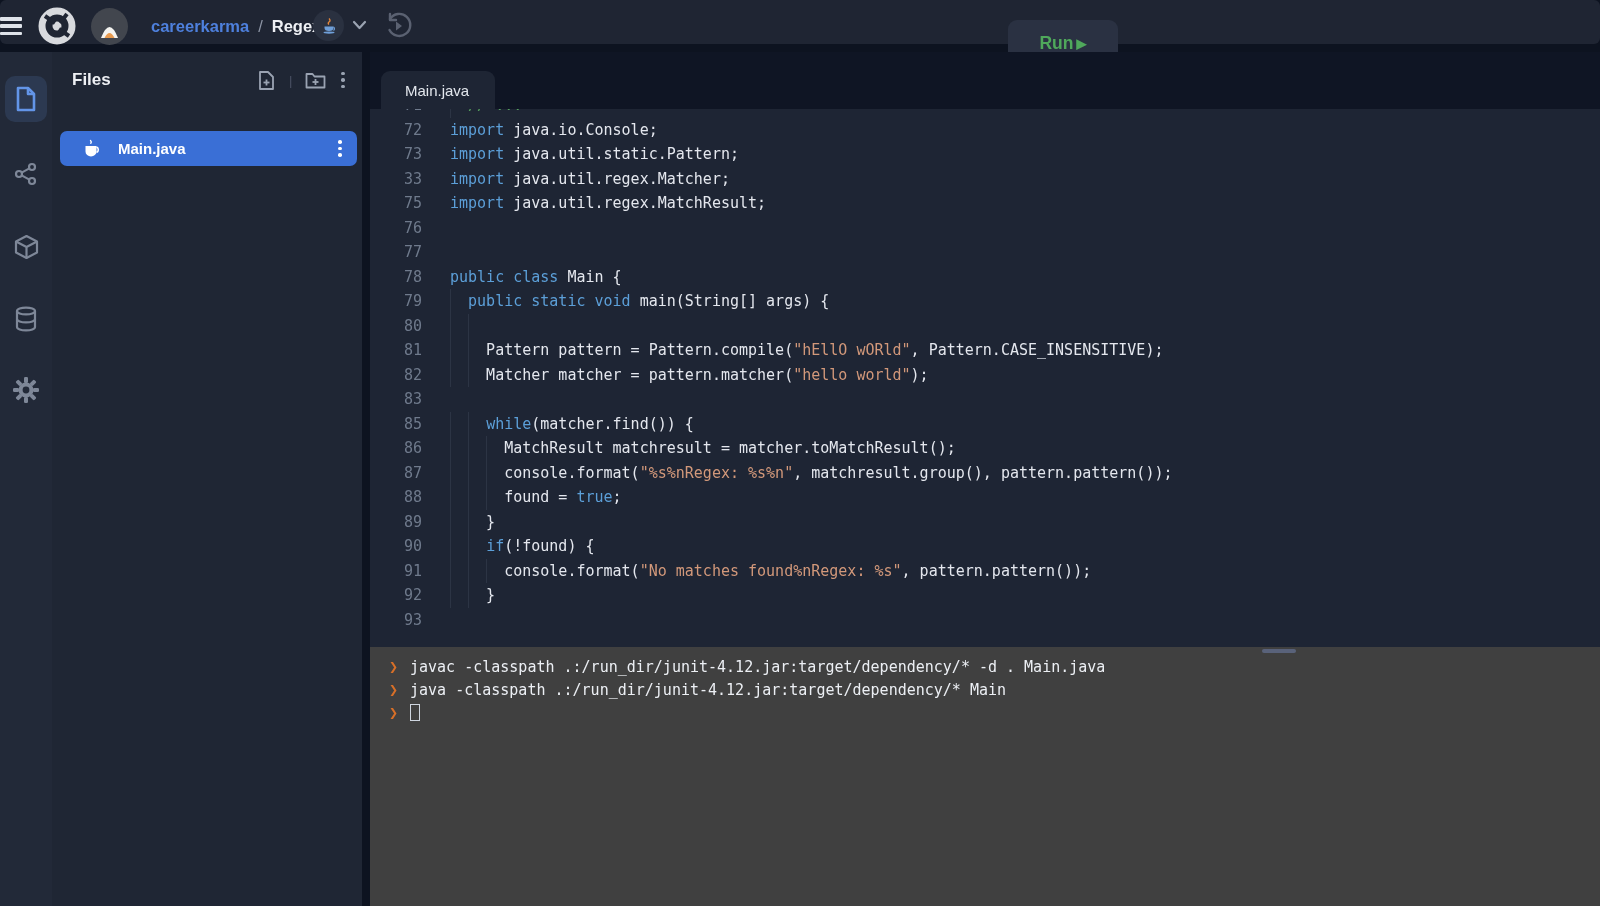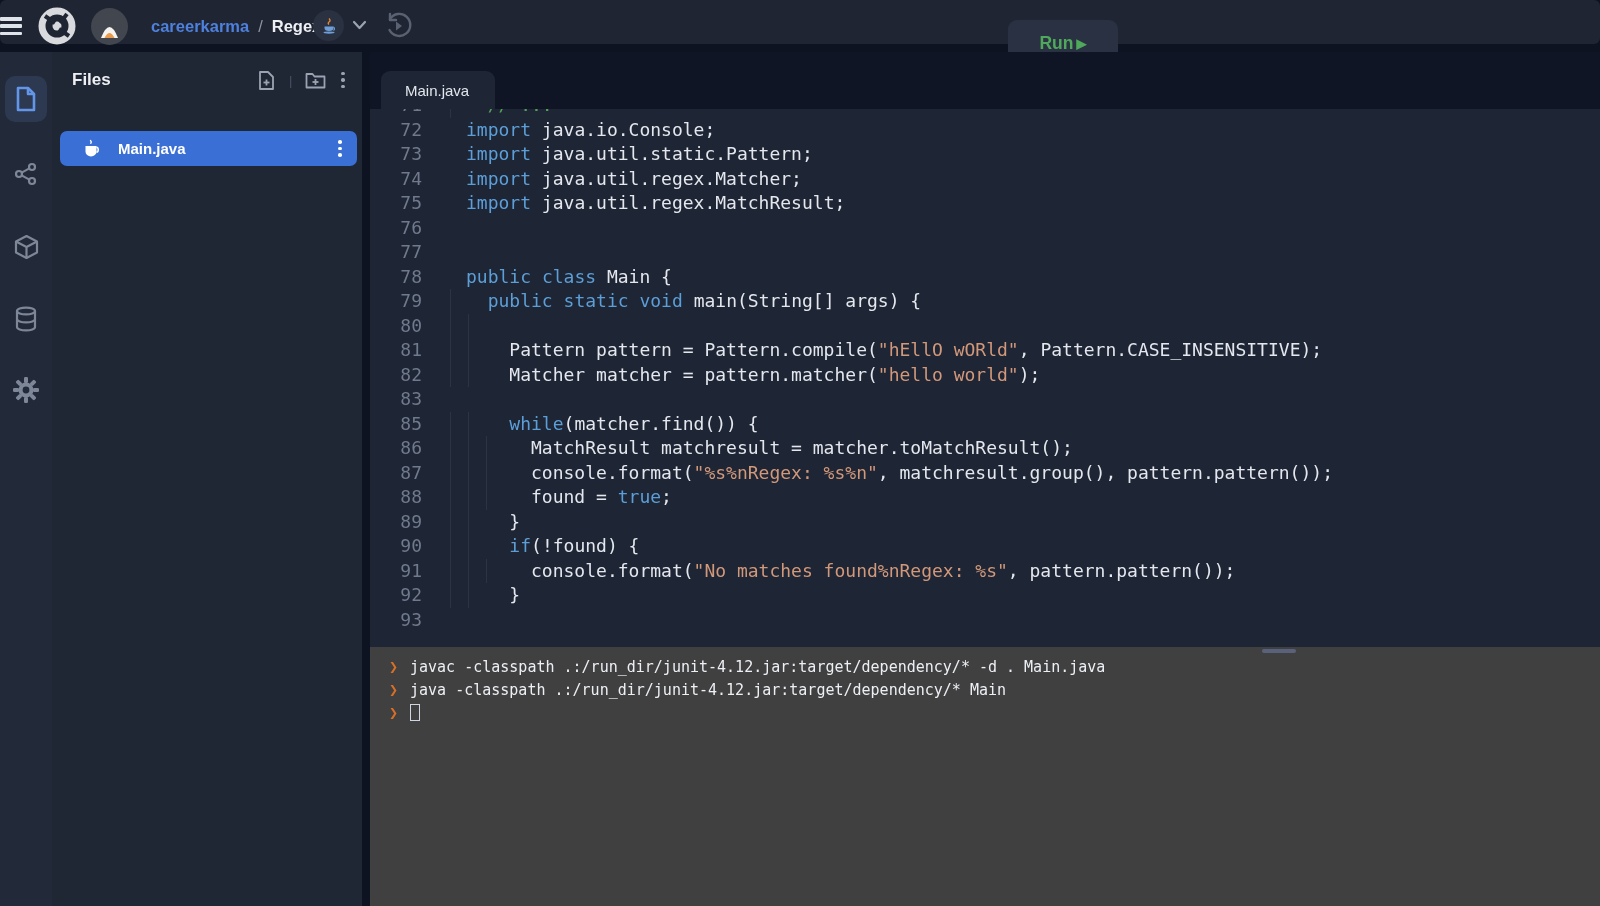--- a/index.html
+++ b/index.html
@@ -58,24 +58,24 @@
   .v-divider { position:absolute; top:52px; left:362px; width:8px; height:854px; background:#0d1320; }
 
   
   .main { position:absolute; top:52px; left:370px; width:1230px; height:854px; }
   .tabbar { position:absolute; top:0; left:0; width:1230px; height:57px; background:#0f1524; }
   .tab { position:absolute; left:11px; top:19px; height:38px; min-width:114px; padding:0 26px 0 24px;
          background:#1e2534; border-radius:9px 9px 0 0; display:flex; align-items:center; cursor:pointer; }
   .tab span { color:#e2e6ec; font-size:15px; }
   .editor { position:absolute; top:57px; left:0; width:1230px; height:538px; background:#1e2534; overflow:hidden; }
   #code { position:absolute; top:-16px; left:0; width:100%;
-          font-family:"DejaVu Sans Mono","Liberation Mono",monospace; font-size:18px; }
+          font-family:"DejaVu Sans Mono","Liberation Mono",monospace; font-size:15px; }
   .code-line { position:relative; height:24.5px; line-height:24.5px; white-space:pre; }
   .ln { position:absolute; left:0; width:52px; text-align:right; color:#6f7a8c; user-select:none; }
-  .code-text { position:absolute; left:80px;margin-left:16px; }
+  .code-text { position:absolute; left:80px; }
   .guide { position:absolute; top:0; bottom:0; width:1px; background:#2c3444; }
   .seg-kw { color:#5c9fd8; }
   .seg-pl { color:#e4e7ee; }
   .seg-str { color:#d2987a; }
   .seg-cm { color:#56a05e; }
   .hthumb { position:absolute; left:892px; top:2px; width:34px; height:4px; background:#59627a;
             border-radius:2px; cursor:pointer; }
 
   
   .console { position:absolute; top:595px; left:0; width:1230px; height:259px; background:#404040;
@@ -252,21 +252,21 @@
       <div class="tab">
         <span>Main.java</span>
       </div>
     </div>
 
     <div class="editor">
       <div id="code">
           <div class="code-line"><span class="ln">71</span><span class="guide" style="left: 80px;"></span><span class="code-text"><span class="seg-cm">  // ...</span></span></div>
           <div class="code-line"><span class="ln">72</span><span class="code-text"><span class="seg-kw">import</span><span class="seg-pl"> java.io.Console;</span></span></div>
           <div class="code-line"><span class="ln">73</span><span class="code-text"><span class="seg-kw">import</span><span class="seg-pl"> java.util.static.Pattern;</span></span></div>
-          <div class="code-line"><span class="ln">74</span><span class="code-text"><span class="seg-kw">import</span><span class="seg-pl"> java.util.regex.Matcher;</span></span></div>
+          <div class="code-line"><span class="ln">33</span><span class="code-text"><span class="seg-kw">import</span><span class="seg-pl"> java.util.regex.Matcher;</span></span></div>
           <div class="code-line"><span class="ln">75</span><span class="code-text"><span class="seg-kw">import</span><span class="seg-pl"> java.util.regex.MatchResult;</span></span></div>
           <div class="code-line"><span class="ln">76</span><span class="code-text"></span></div>
           <div class="code-line"><span class="ln">77</span><span class="code-text"></span></div>
           <div class="code-line"><span class="ln">78</span><span class="code-text"><span class="seg-kw">public</span><span class="seg-pl"> </span><span class="seg-kw">class</span><span class="seg-pl"> Main {</span></span></div>
           <div class="code-line"><span class="ln">79</span><span class="guide" style="left: 80px;"></span><span class="code-text"><span class="seg-pl">  </span><span class="seg-kw">public</span><span class="seg-pl"> </span><span class="seg-kw">static</span><span class="seg-pl"> </span><span class="seg-kw">void</span><span class="seg-pl"> main(String[] args) {</span></span></div>
           <div class="code-line"><span class="ln">80</span><span class="guide" style="left: 80px;"></span><span class="guide" style="left: 98px;"></span></div>
           <div class="code-line"><span class="ln">81</span><span class="guide" style="left: 80px;"></span><span class="guide" style="left: 98px;"></span><span class="code-text"><span class="seg-pl">    Pattern pattern = Pattern.compile(</span><span class="seg-str">"hEllO wORld"</span><span class="seg-pl">, Pattern.CASE_INSENSITIVE);</span></span></div>
           <div class="code-line"><span class="ln">82</span><span class="guide" style="left: 80px;"></span><span class="guide" style="left: 98px;"></span><span class="code-text"><span class="seg-pl">    Matcher matcher = pattern.matcher(</span><span class="seg-str">"hello world"</span><span class="seg-pl">);</span></span></div>
           <div class="code-line"><span class="ln">83</span><span class="code-text"></span></div>
           <div class="code-line"><span class="ln">85</span><span class="guide" style="left: 80px;"></span><span class="guide" style="left: 98px;"></span><span class="code-text"><span class="seg-pl">    </span><span class="seg-kw">while</span><span class="seg-pl">(matcher.find()) {</span></span></div>

